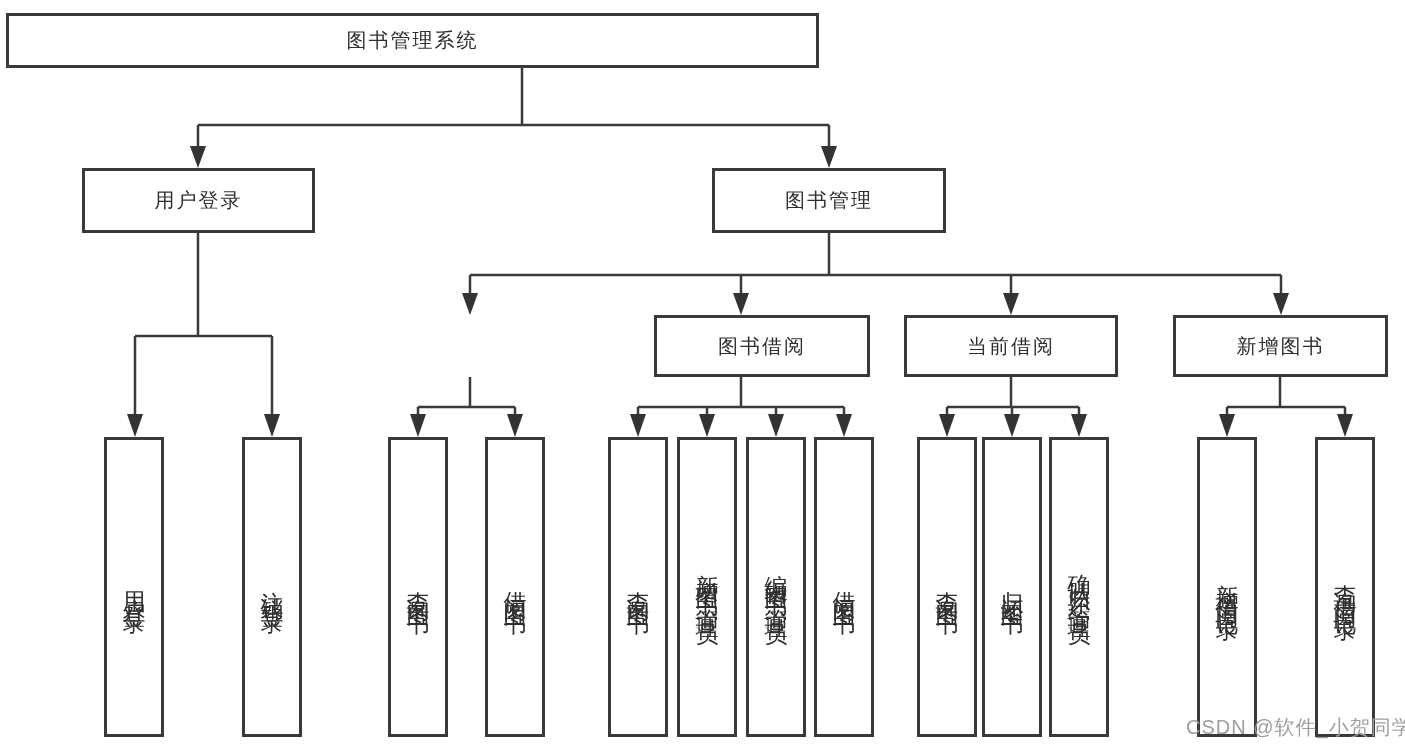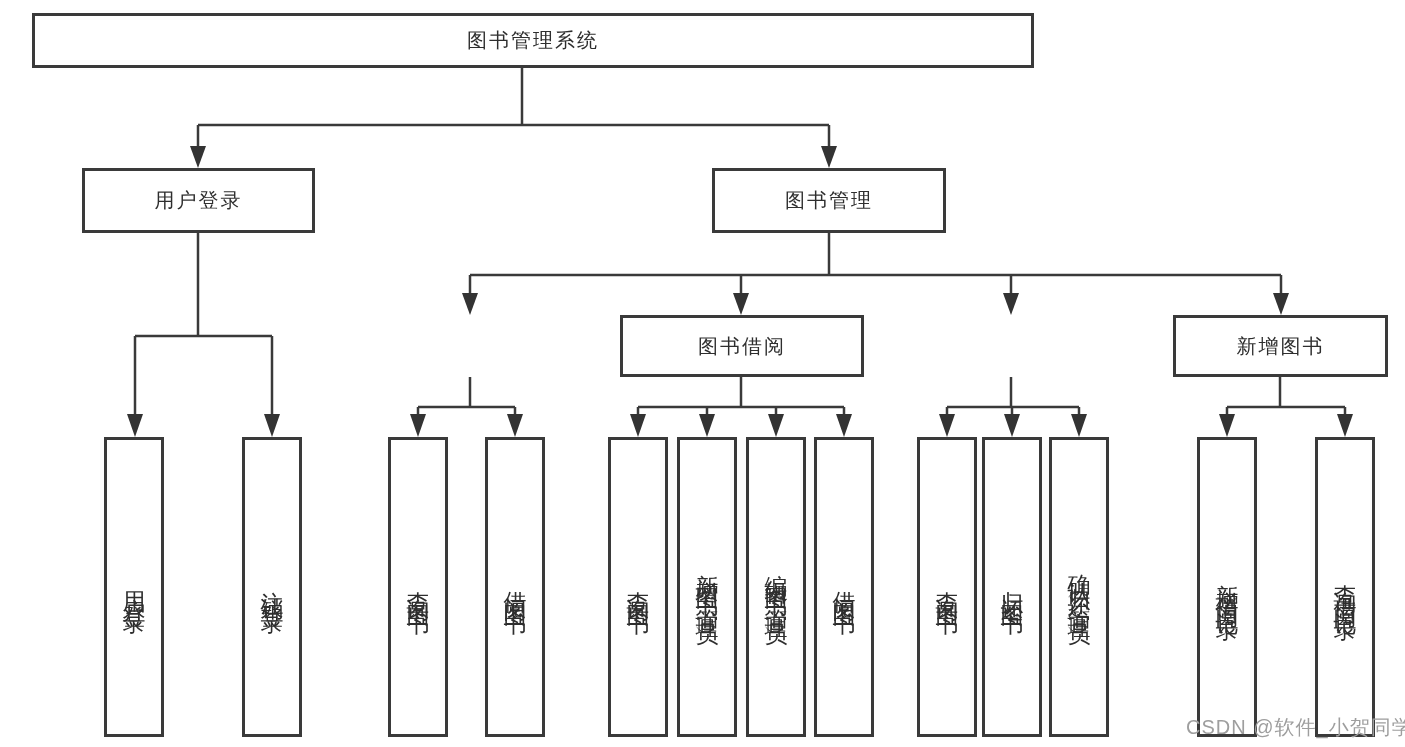--- a/index.html
+++ b/index.html
@@ -43,26 +43,26 @@
     top: 437px;
   }
   .v-node span {
     writing-mode: vertical-lr;
     text-orientation: mixed;
     font-size: 23px;
     line-height: 1;
     letter-spacing: 7px;
     color: #2e2e2e;
   }
-  .root-node   { left: 32px;  top: 13px;  width: 1002px; height: 55px; }
+  .root-node   { left: 6px;  top: 13px;  width: 813px; height: 55px; }
   .lvl2-a      { left: 82px;  top: 168px; width: 233px;  height: 65px; }
   .lvl2-b      { left: 712px; top: 168px; width: 234px;  height: 65px; }
   .lvl3        { top: 315px; height: 62px; }
   .lvl3-a      { left: 363px;  width: 215px; }
-  .lvl3-b      { left: 620px;  width: 244px; }
+  .lvl3-b      { left: 654px;  width: 216px; }
   .lvl3-c      { left: 904px;  width: 214px; }
   .lvl3-d      { left: 1173px; width: 215px; }
   .leaf-1  { left: 104px; }
   .leaf-2  { left: 242px; }
   .leaf-3  { left: 388px; }
   .leaf-4  { left: 485px; }
   .leaf-5  { left: 608px; }
   .leaf-6  { left: 677px; }
   .leaf-7  { left: 746px; }
   .leaf-8  { left: 814px; }
@@ -173,20 +173,23 @@
   <div class="node h-node lvl2-a">
     <span>用户登录</span>
   </div>
   <div class="node h-node lvl2-b">
     <span>图书管理</span>
   </div>
 
   <div class="node h-node lvl3 lvl3-b">
     <span>图书借阅</span>
   </div>
+  <div class="node h-node lvl3 lvl3-c">
+    <span>当前借阅</span>
+  </div>
   <div class="node h-node lvl3 lvl3-d">
     <span>新增图书</span>
   </div>
 
   <div class="node v-node leaf-1">
     <span>用户登录</span>
   </div>
   <div class="node v-node leaf-2">
     <span>注销登录</span>
   </div>

